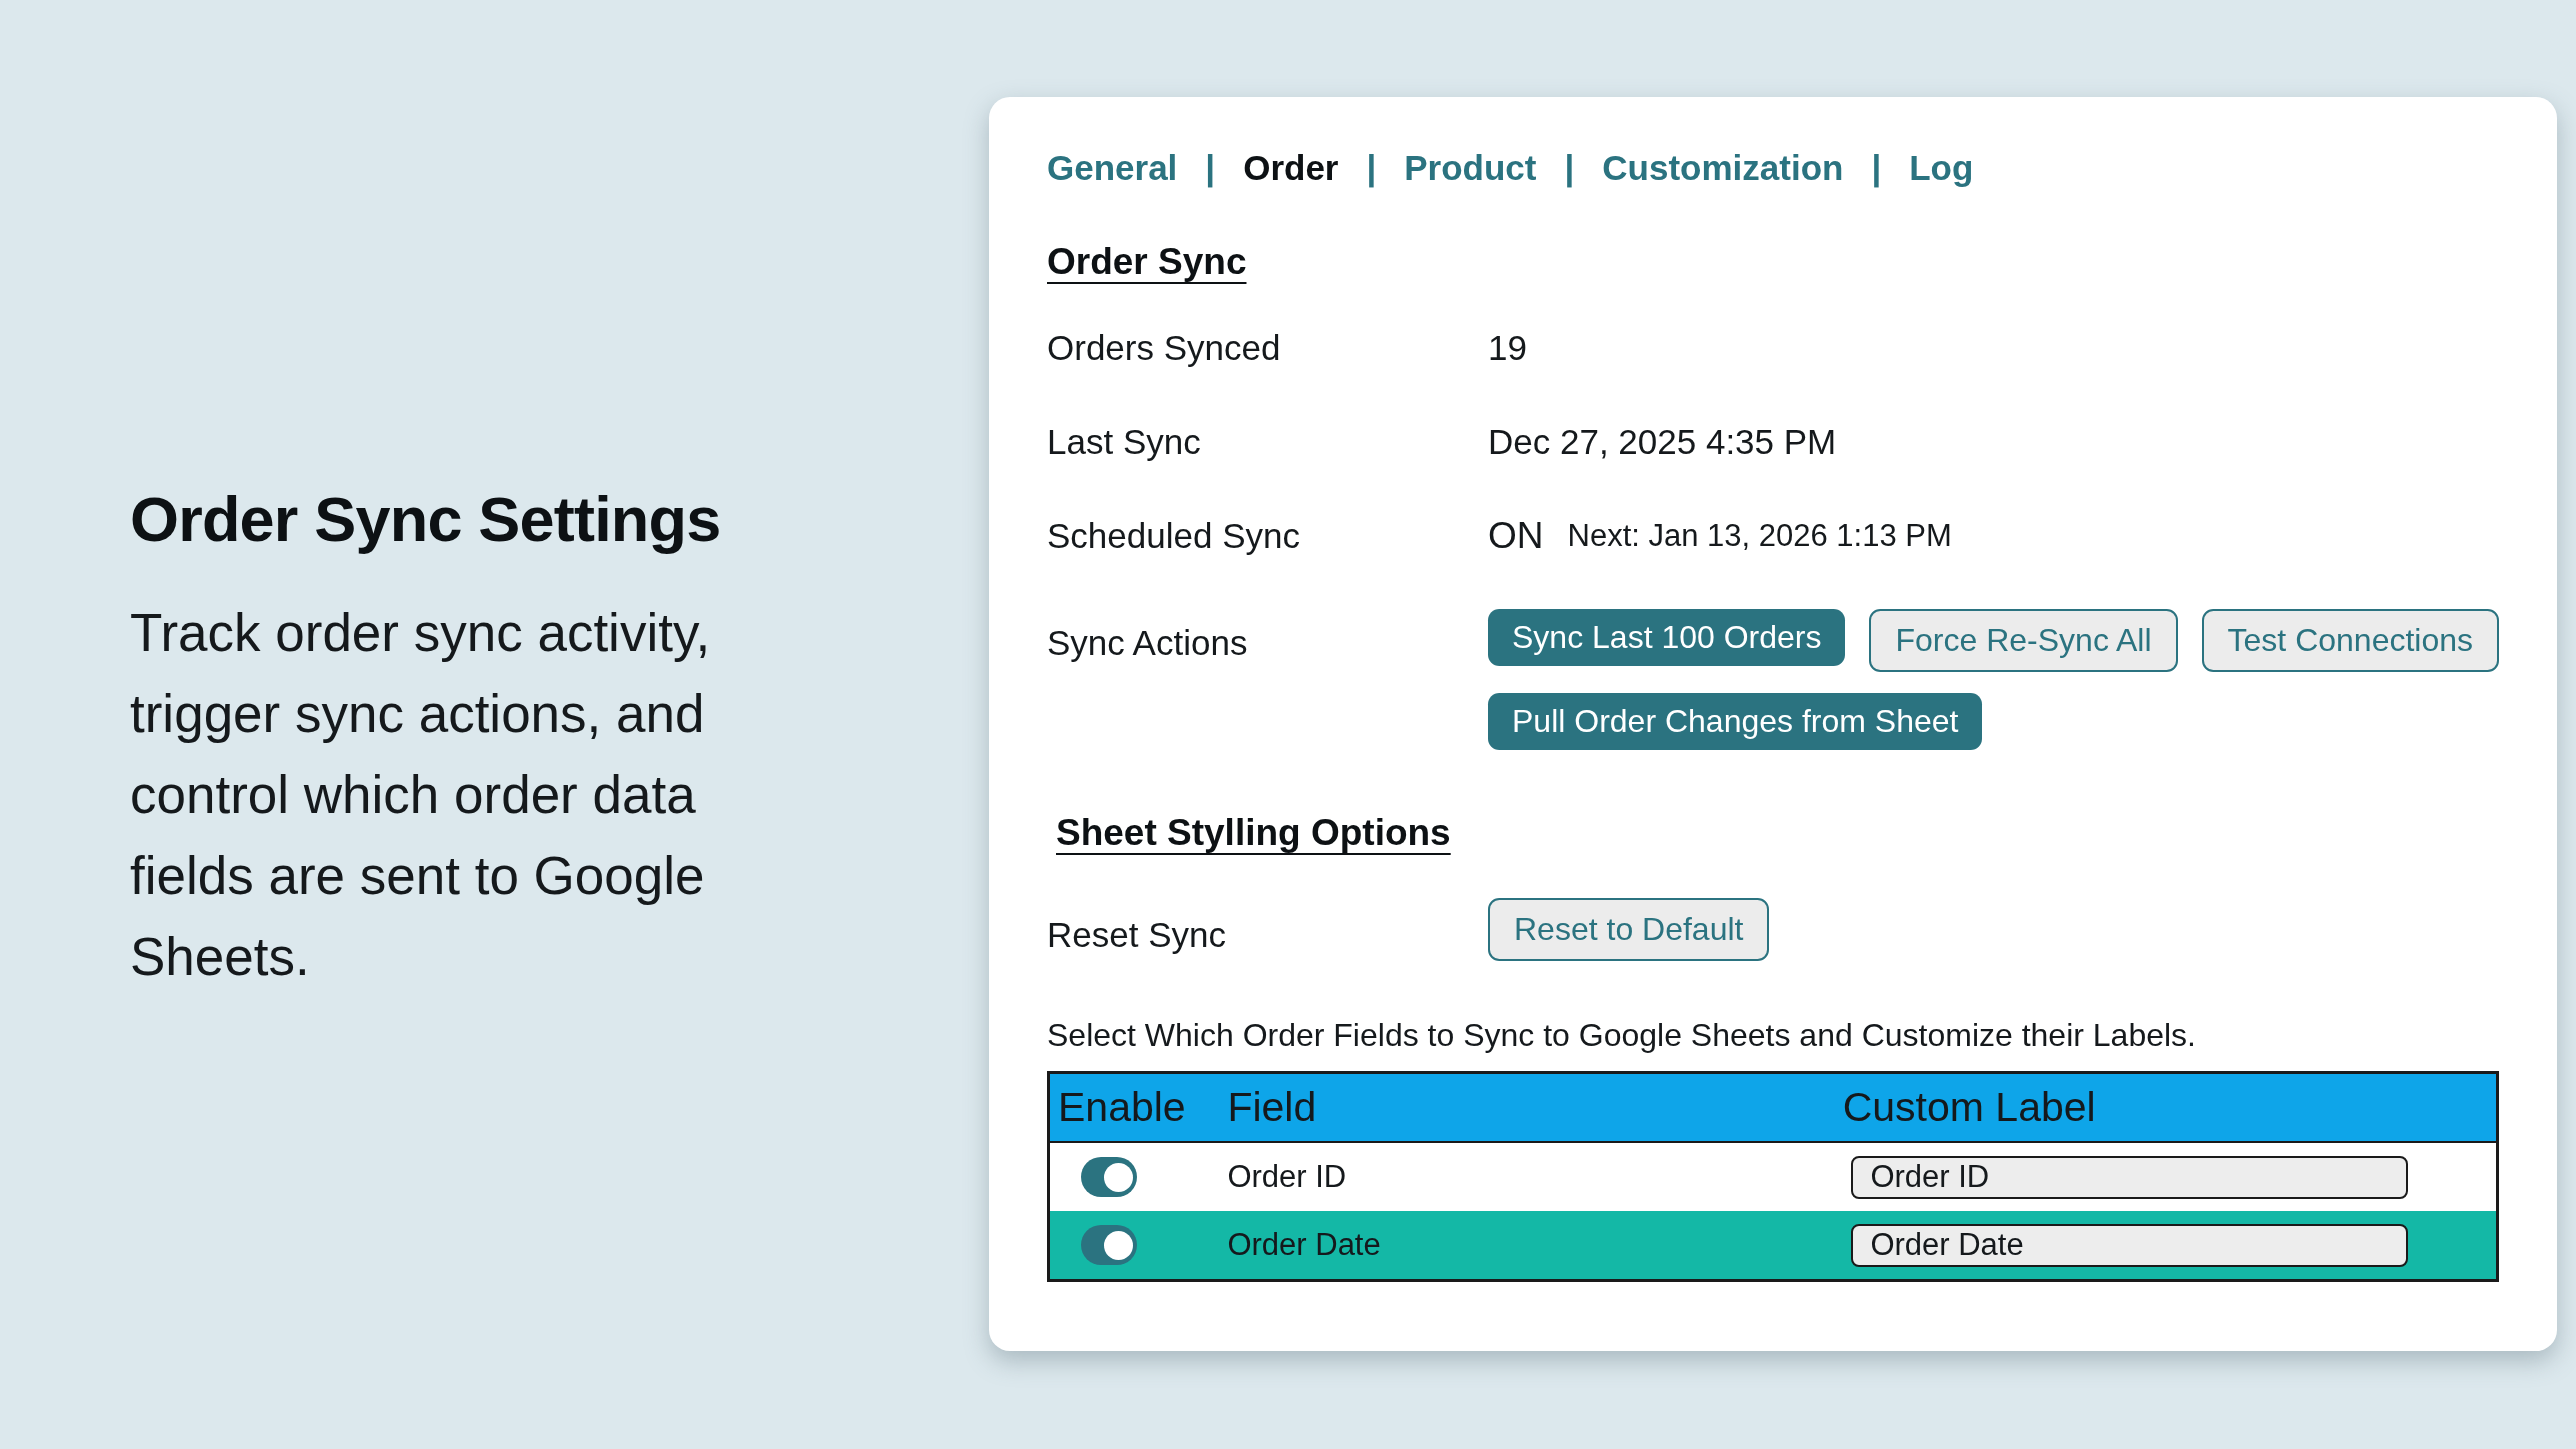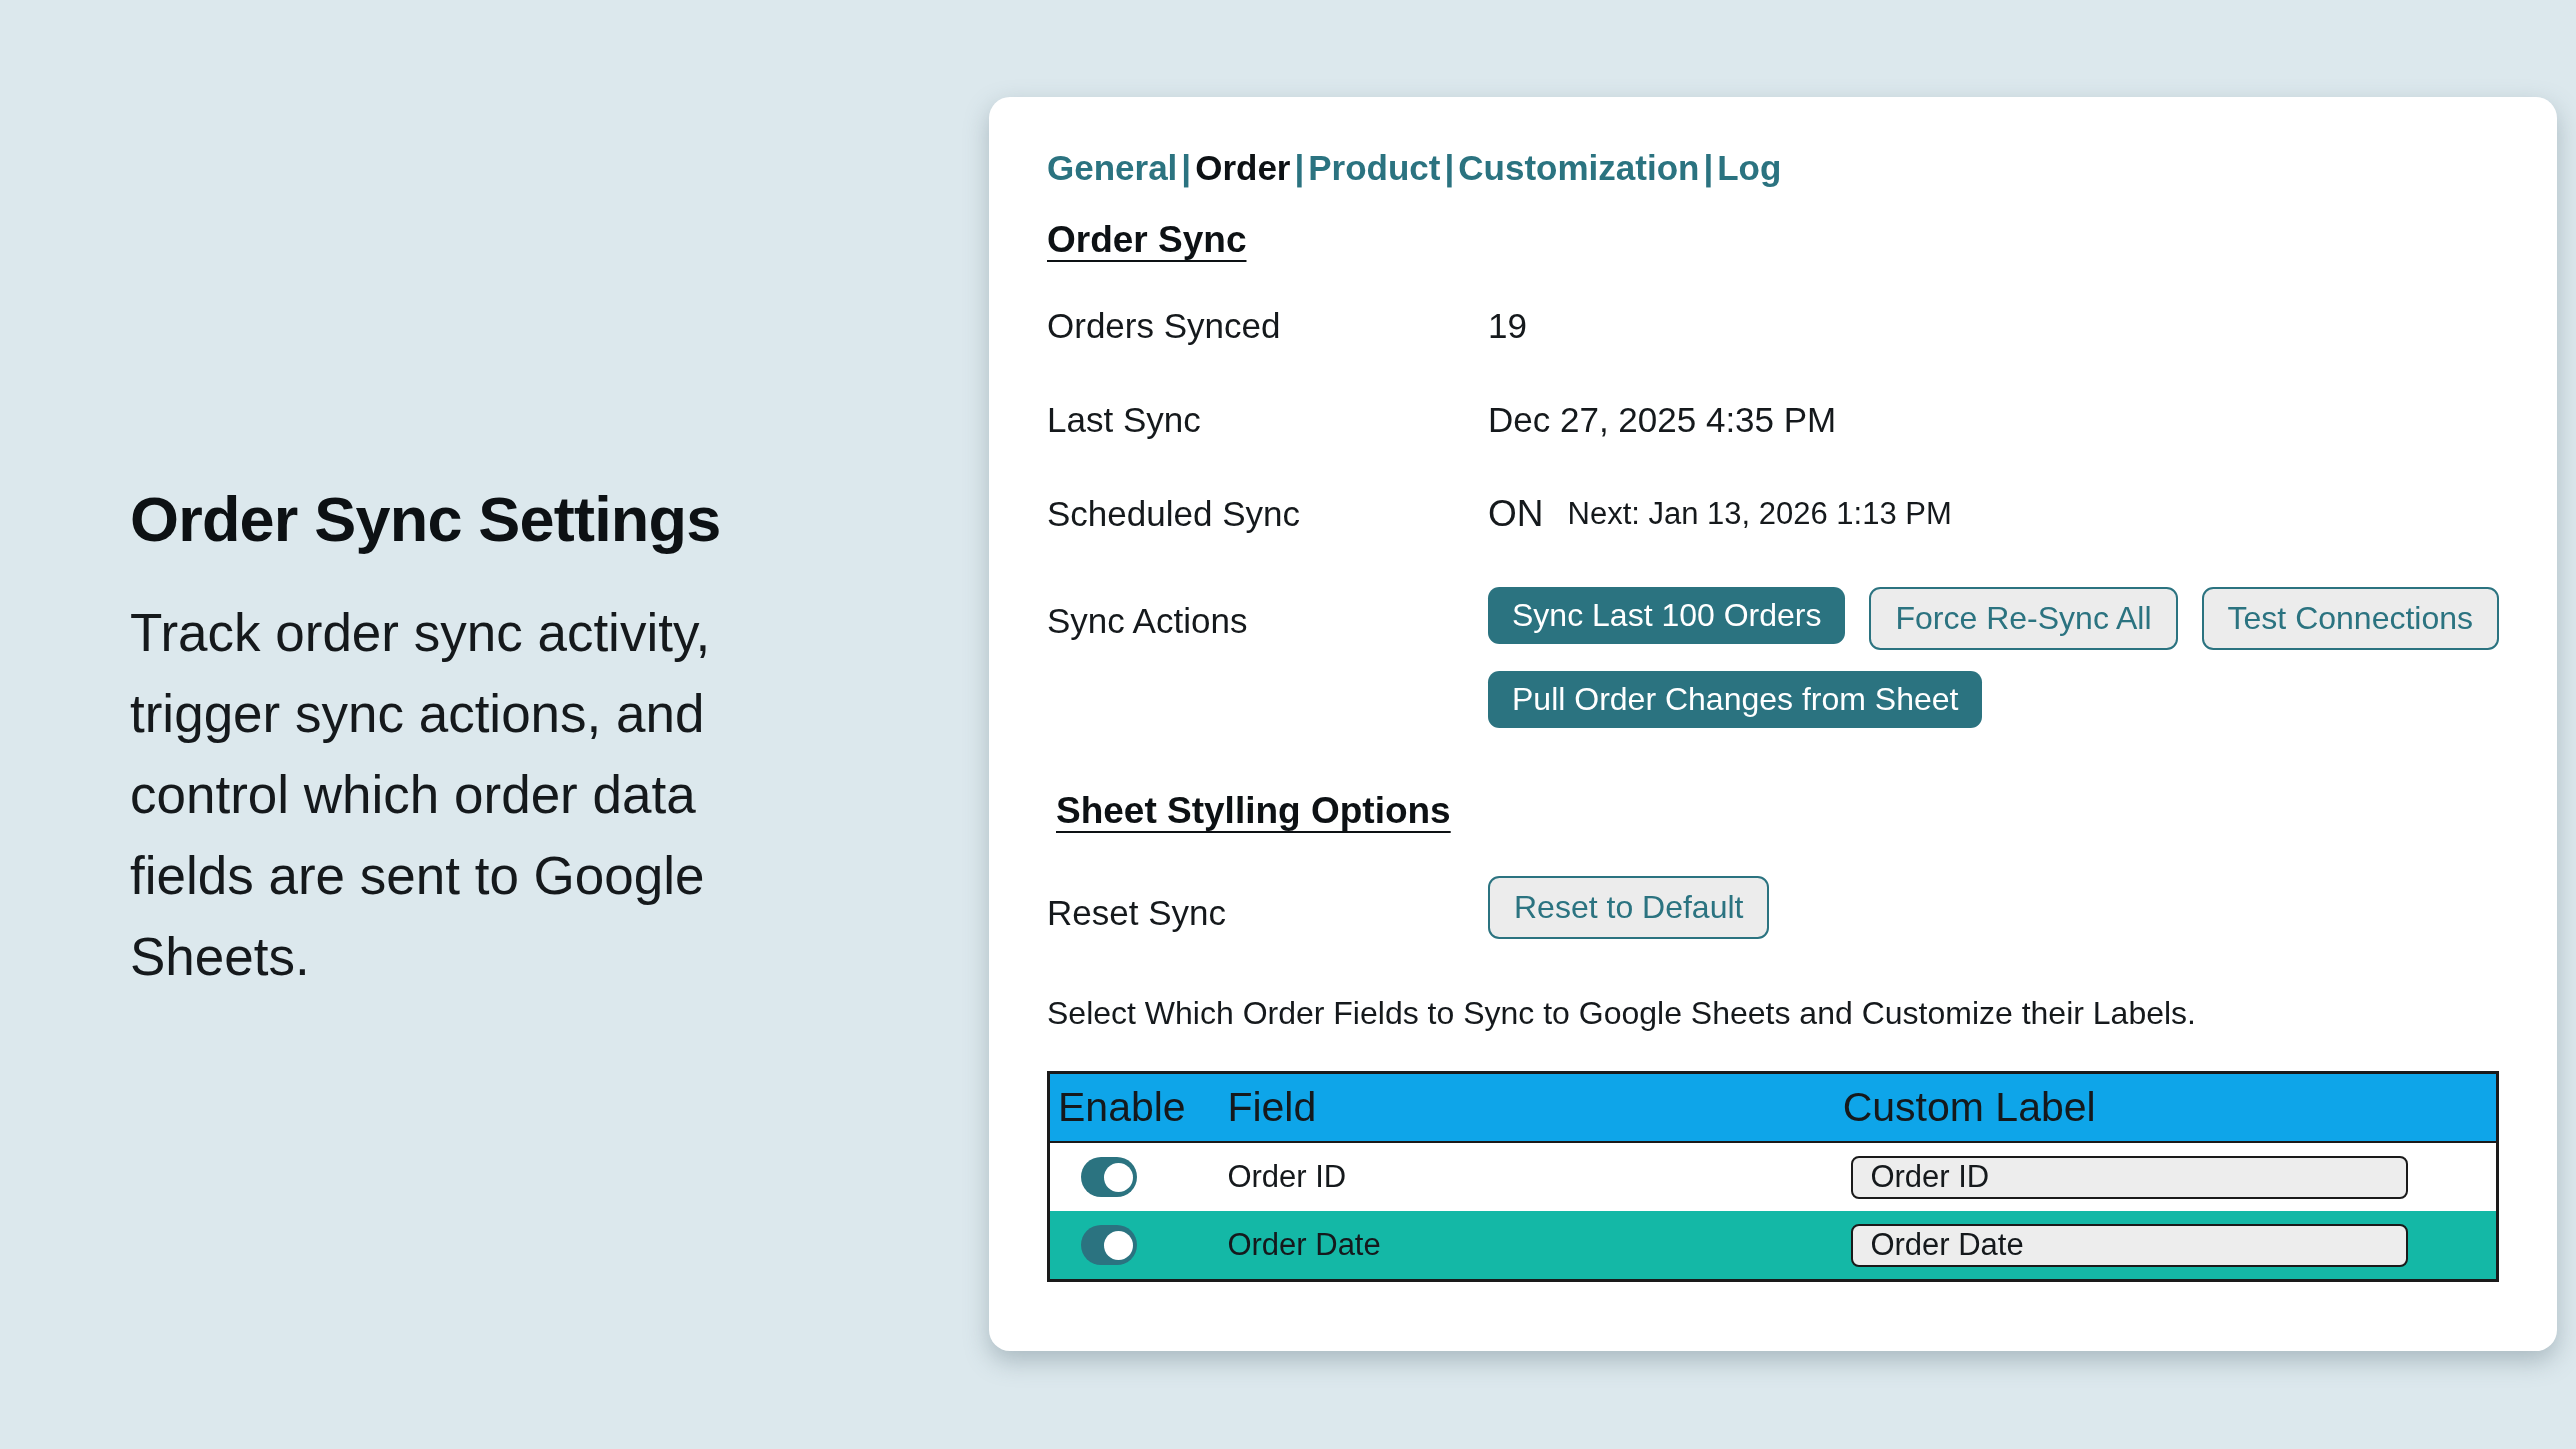--- a/index.html
+++ b/index.html
@@ -26,21 +26,21 @@
   
   .card {
     position:absolute; left:989px; top:97px;
     width:1568px; height:1254px;
     background:#ffffff; border-radius:21px;
     box-shadow:0 9.7px 24px rgba(90,110,120,0.38);
     padding:50px 58px 0 58px;
   }
 
   
-  .nav { display:flex; align-items:baseline; gap:4px; font-size:35px; font-weight:700; line-height:42px; margin-bottom:28px; }
+  .nav { display:flex; align-items:baseline; gap:28px; font-size:35px; font-weight:700; line-height:42px; margin-bottom:50px; }
   .nav .tab { color:#2b7380; cursor:pointer; }
   .nav .tab.active { color:#0d1114; }
   .nav .sep { color:#2b7380; font-weight:700; }
 
   h2.section {
     font-size:37px; font-weight:700; line-height:45px; color:#0d1114;
     text-decoration:underline; text-decoration-thickness:2.4px; text-underline-offset:8px;
     margin-bottom:43px;
   }
 
@@ -65,21 +65,21 @@
     background:#2b7380; color:#ffffff; border:none; height:57px;
   }
   .btn-outline {
     background:#ececec; color:#2b7380; border:2.4px solid #2b7380; height:63px;
   }
 
   .styling-heading { margin-bottom:34px;margin-left:9px; }
   .kv.reset { margin-bottom:55px; }
   .kv.reset .label { padding-top:16px; }
 
-  .select-text { font-size:32px; line-height:39px; color:#15191c; margin-bottom:38px; }
+  .select-text { font-size:32px; line-height:39px; color:#15191c; margin-bottom:16px; }
 
   
   .fields-table { width:1452px; border:3.2px solid #1a1a1a; }
   .t-row { display:grid; grid-template-columns:171px 612px 1fr; align-items:center; }
   .t-head { background:#0ea5e9; height:69px; border-bottom:2.4px solid #1a1a1a; font-size:41px; }
   .t-head .cell { padding-left:8px; }
   .t-head .cell.c3 { padding-left:9.7px; }
   .t-body-row { height:68px; font-size:31px; background:#ffffff; }
   .t-body-row.alt { background:#14b8a6; }
   .cell { display:flex; align-items:center; }

